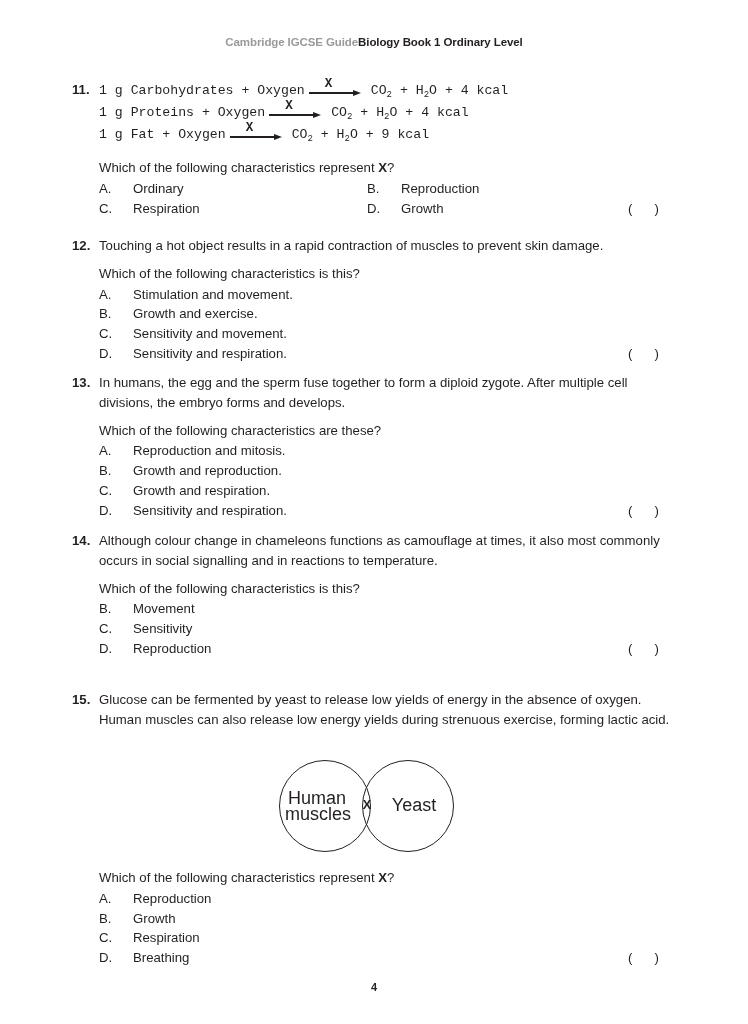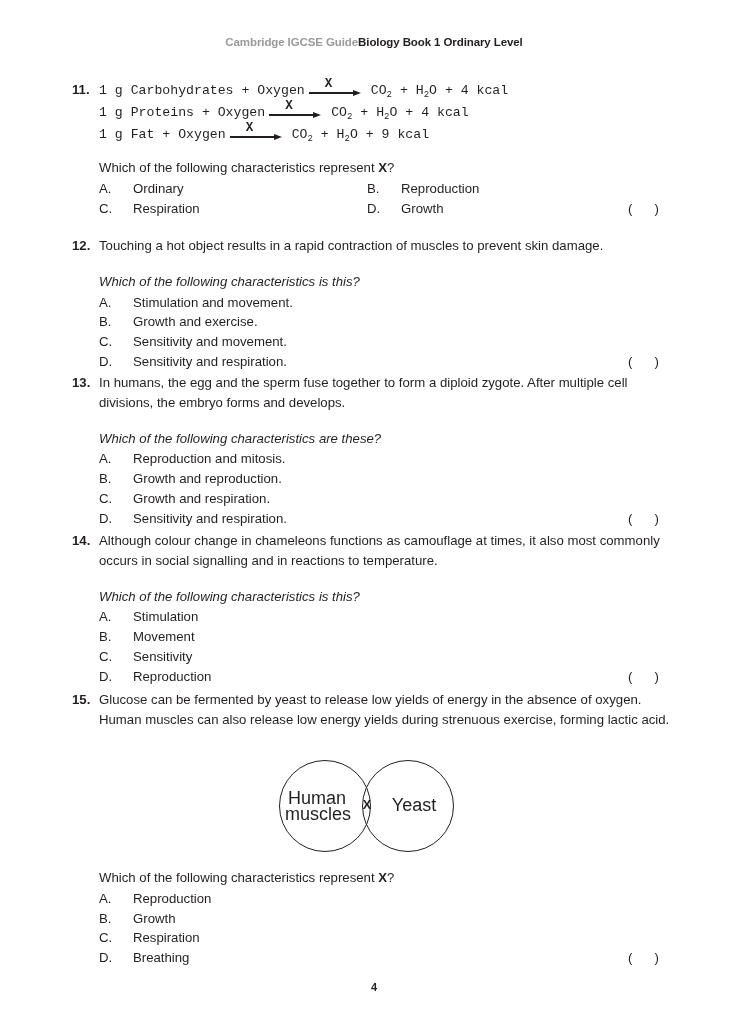--- a/index.html
+++ b/index.html
@@ -62,21 +62,21 @@
   .q-stem {
     font-size: 13.2px;
     line-height: 19.8px;
   }
   .q-prompt {
     padding-left: 27px;
     font-size: 13.2px;
     line-height: 19.8px;
     margin-top: 0;
   }
-  .q-prompt.spaced { margin-top: 16px; font-style: italic; }
+  .q-prompt.spaced { margin-top: 8px; }
 
   
   .opts {
     padding-left: 27px;
     margin-top: 1px;
   }
   .opt-row {
     position: relative;
     height: 19.8px;
     line-height: 19.8px;
@@ -312,23 +312,20 @@
   </div>
 
   <div class="q" style="top:531px;">
     <div class="q-head">
       <span class="q-num">14.</span>
       <span class="q-stem">Although colour change in chameleons functions as camouflage at times, it also most commonly occurs in social signalling and in reactions to temperature.</span>
     </div>
     <div class="q-prompt spaced">Which of the following characteristics is this?</div>
     <div class="opts">
       <div class="opt-row">
-        <span class="opt col1"><span class="letter">A.</span><span>Stimulation</span></span>
-      </div>
-      <div class="opt-row">
         <span class="opt col1"><span class="letter">B.</span><span>Movement</span></span>
       </div>
       <div class="opt-row">
         <span class="opt col1"><span class="letter">C.</span><span>Sensitivity</span></span>
       </div>
       <div class="opt-row">
         <span class="opt col1"><span class="letter">D.</span><span>Reproduction</span></span>
         <span class="ansbox">(      )</span>
       </div>
     </div>

